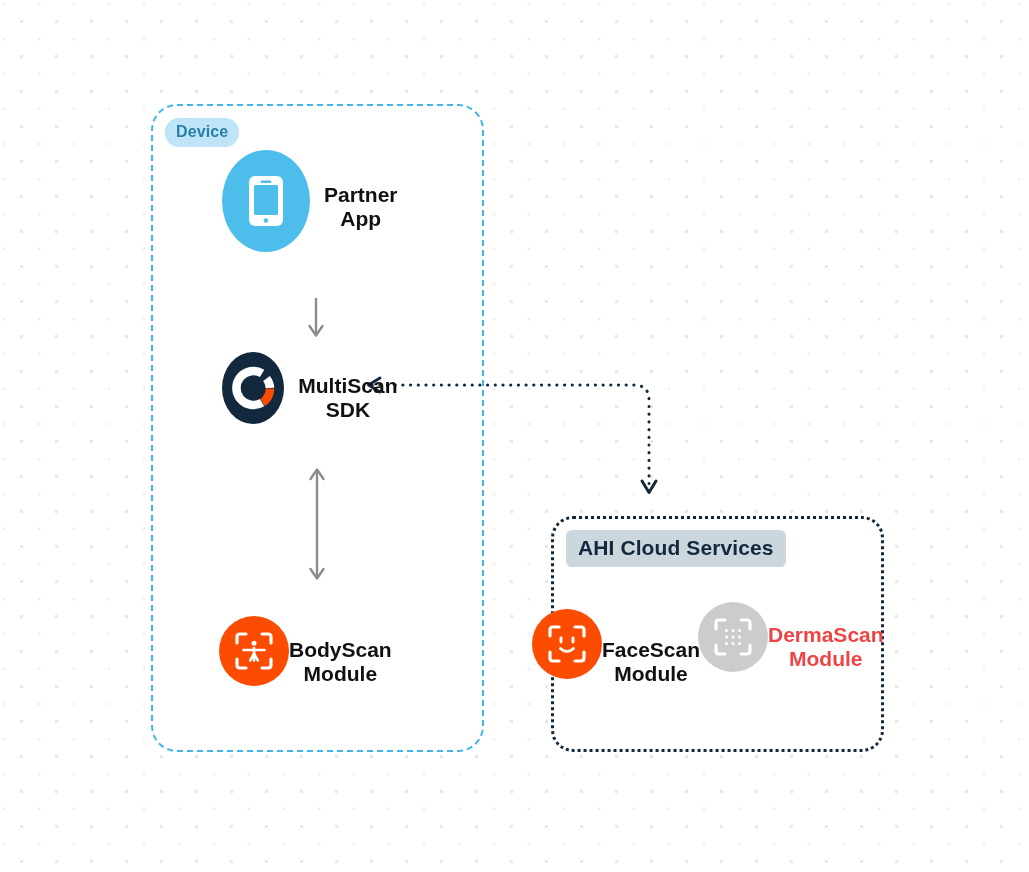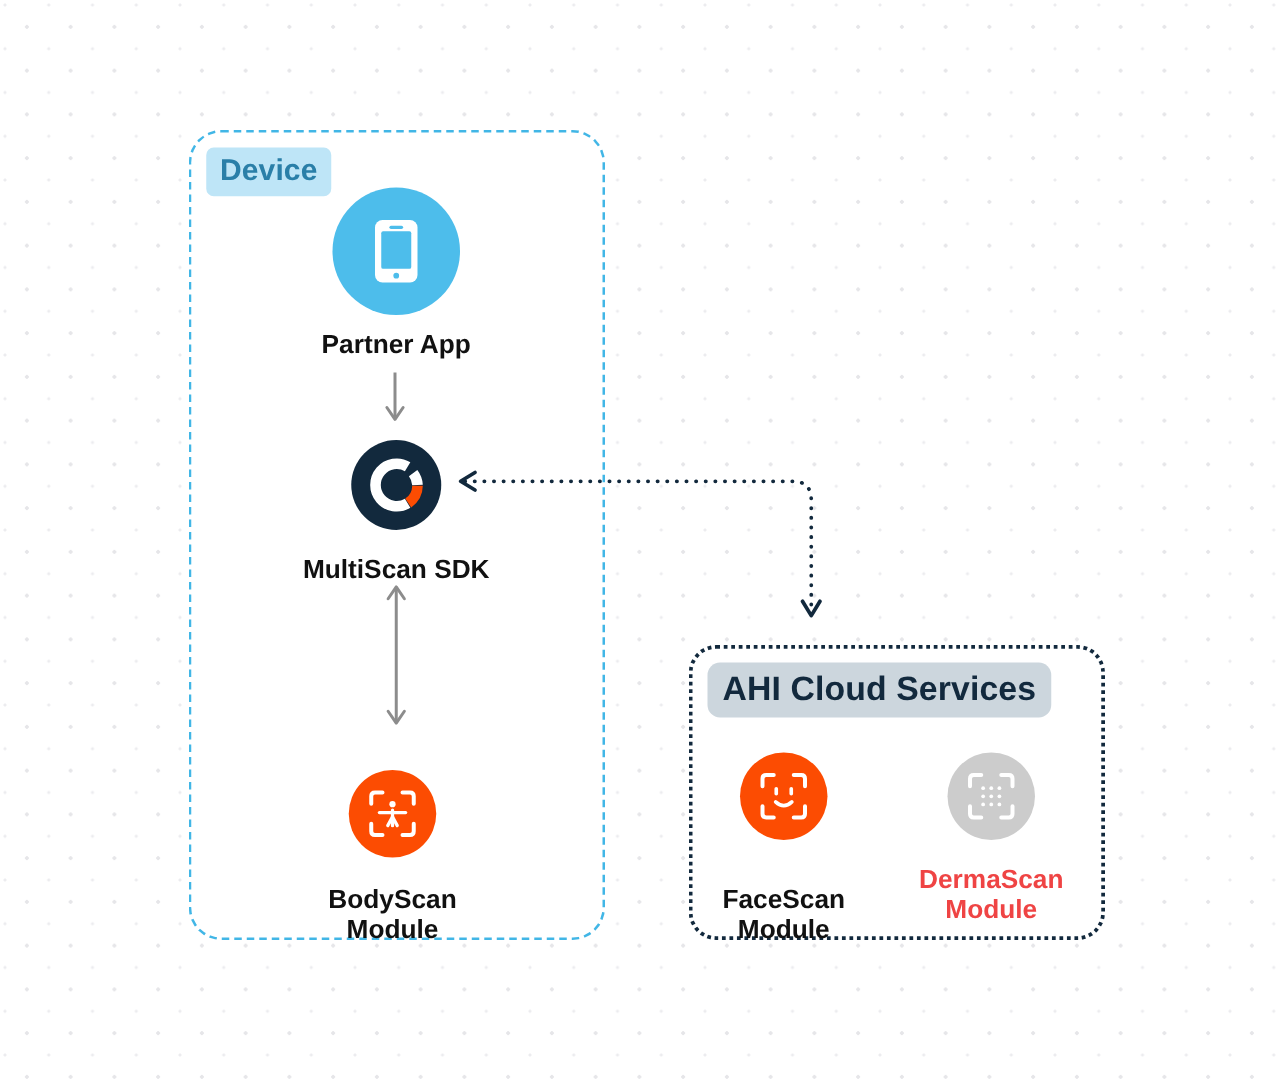--- a/index.html
+++ b/index.html
@@ -59,37 +59,37 @@
     letter-spacing: 0.1px;
     white-space: nowrap;
     border-radius: 6px;
   }
   #device-label {
     left: 165px;
     top: 118px;
     padding: 5px 11px 6px 11px;
     background: #bee5f7;
     color: #2a7fa8;
-    font-size: 24px;
+    font-size: 16px;
+    border-radius: 14px;
   }
   #cloud-label {
     left: 566px;
     top: 530px;
     padding: 6px 12px 7px 12px;
     background: #ccd6dd;
     color: #12293d;
-    font-size: 27px;
-    border-radius: 10px;
+    font-size: 21px;
   }
 
   
   .node {
     position: absolute;
     display: flex;
-    flex-direction: column;
+    flex-direction: row;
     align-items: center;
     width: 190px;
   }
   .node-icon {
     border-radius: 50%;
     display: flex;
     align-items: center;
     justify-content: center;
   }
   .node-label {

